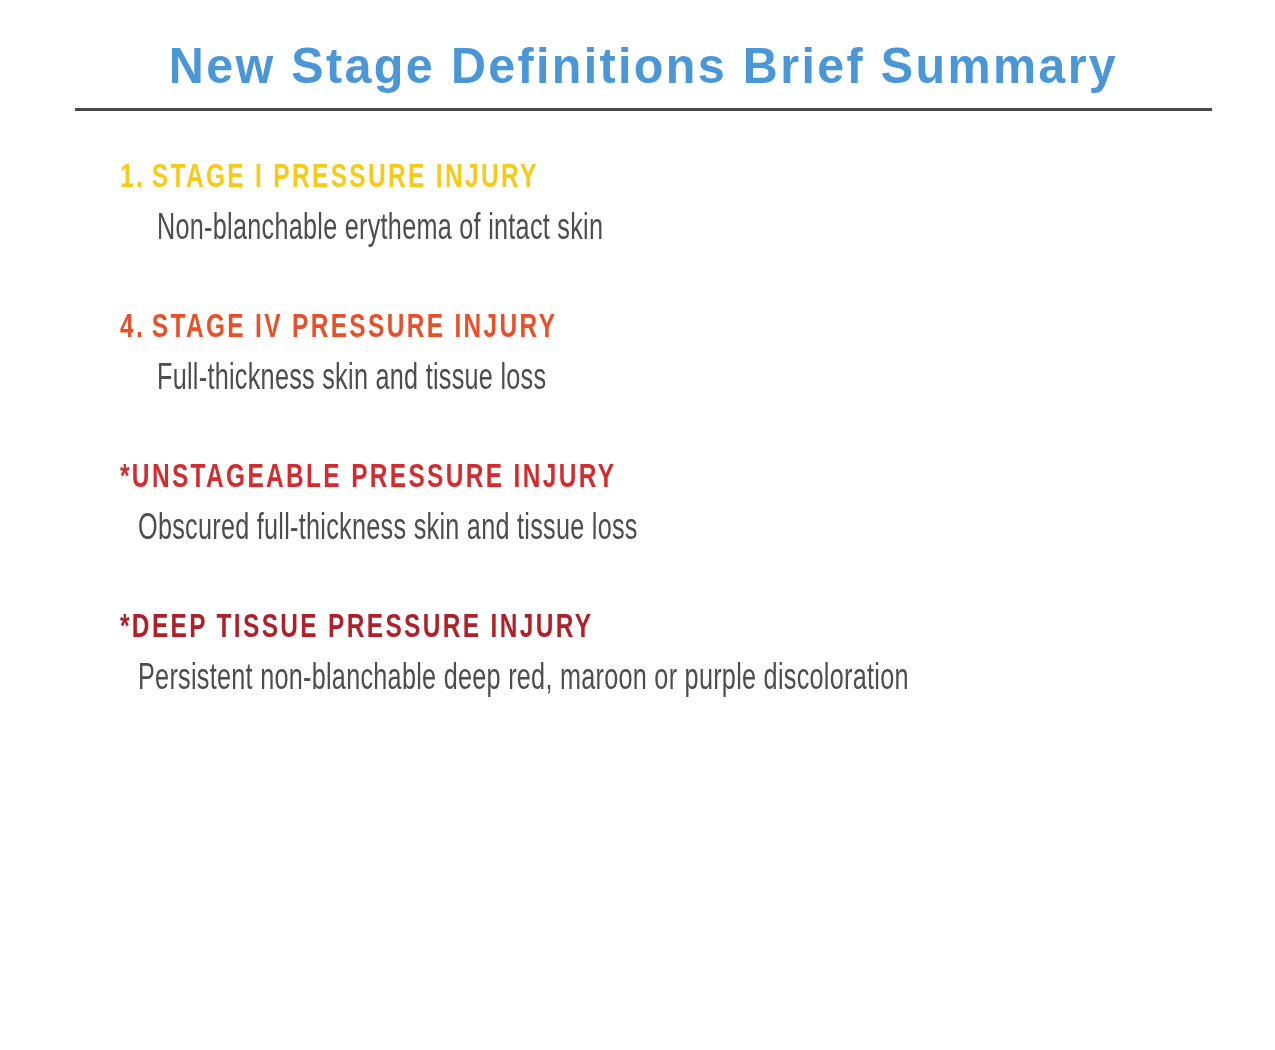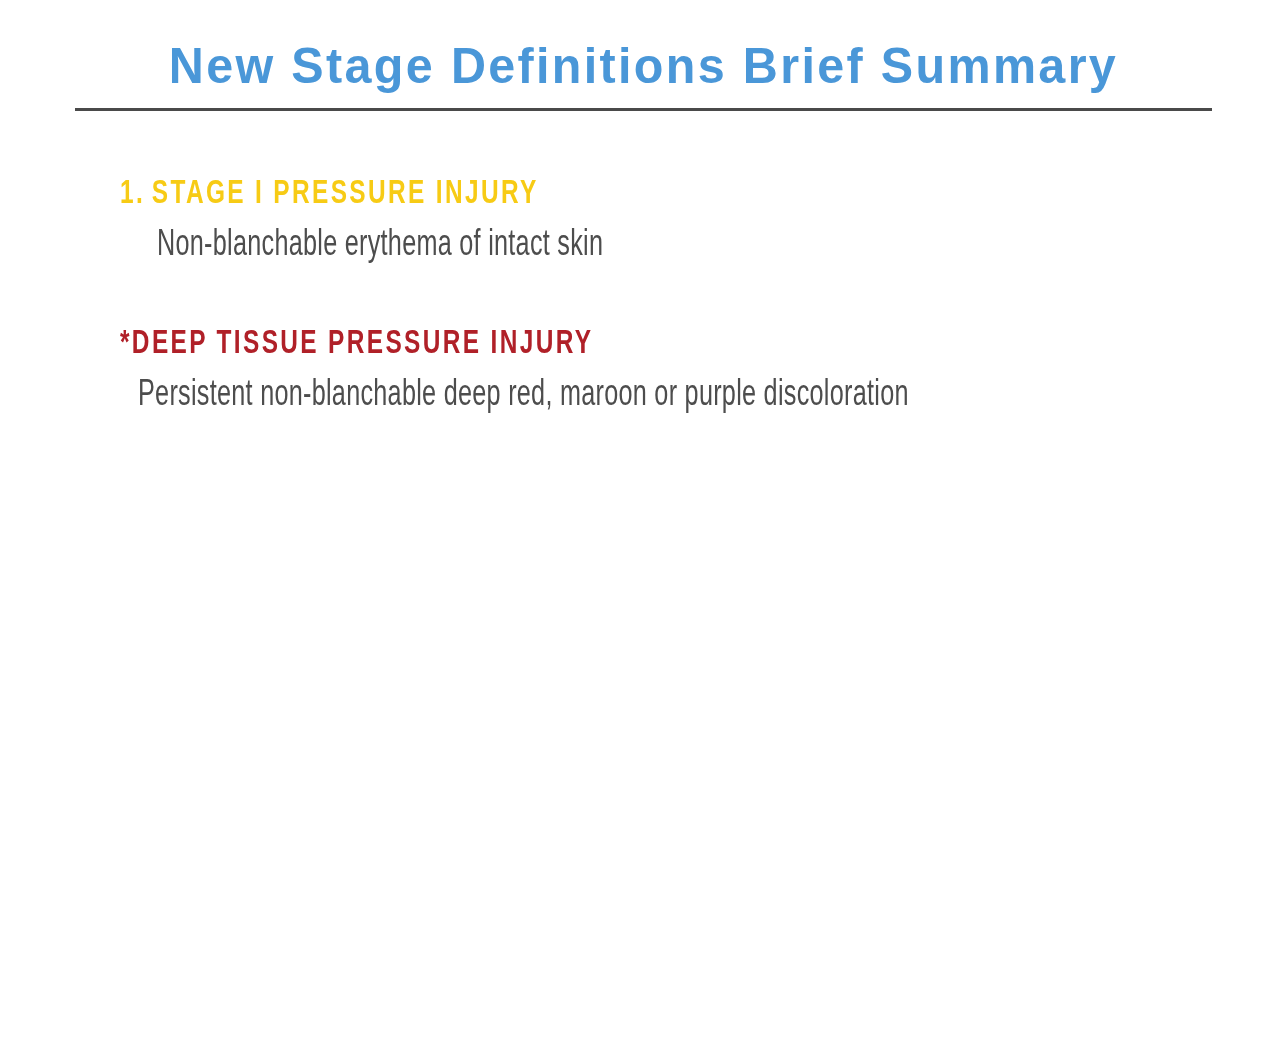--- a/index.html
+++ b/index.html
@@ -48,21 +48,21 @@
     width: 1137px;
     height: 0;
     border: 0;
     border-top: 3px solid #4a4a4a;
   }
 
   
   .stage-list {
     position: absolute;
     left: 0;
-    top: 172px;
+    top: 156px;
     width: 1177px;
   }
 
   .stage-item {
     position: relative;
     height: 150px;
   }
   .stage-item:last-child {
     height: auto;
   }
@@ -122,21 +122,33 @@
 
     <div class="stage-item numbered">
       <div class="stage-heading" style="color: rgb(247, 203, 21);">
         <span class="marker num">1.</span><span>STAGE I PRESSURE INJURY</span>
       </div>
       <div class="stage-desc" style="color: rgb(77, 77, 77);">Non-blanchable erythema of intact skin</div>
     </div>
 
 
 
+    <div class="stage-item numbered">
+      <div class="stage-heading" style="color: rgb(232, 80, 42);">
+        <span class="marker num">4.</span><span>STAGE IV PRESSURE INJURY</span>
+      </div>
+      <div class="stage-desc" style="color: rgb(77, 77, 77);">Full-thickness skin and tissue loss</div>
+    </div>
 
+    <div class="stage-item starred">
+      <div class="stage-heading" style="color: rgb(212, 43, 46);">
+        <span class="marker">*</span><span>UNSTAGEABLE PRESSURE INJURY</span>
+      </div>
+      <div class="stage-desc" style="color: rgb(77, 77, 77);">Obscured full-thickness skin and tissue loss</div>
+    </div>
 
     <div class="stage-item starred">
       <div class="stage-heading" style="color: rgb(176, 32, 40);">
         <span class="marker">*</span><span>DEEP TISSUE PRESSURE INJURY</span>
       </div>
       <div class="stage-desc" style="color: rgb(77, 77, 77);">Persistent non-blanchable deep red, maroon or purple discoloration</div>
     </div>
 
   </div>
 </div>

